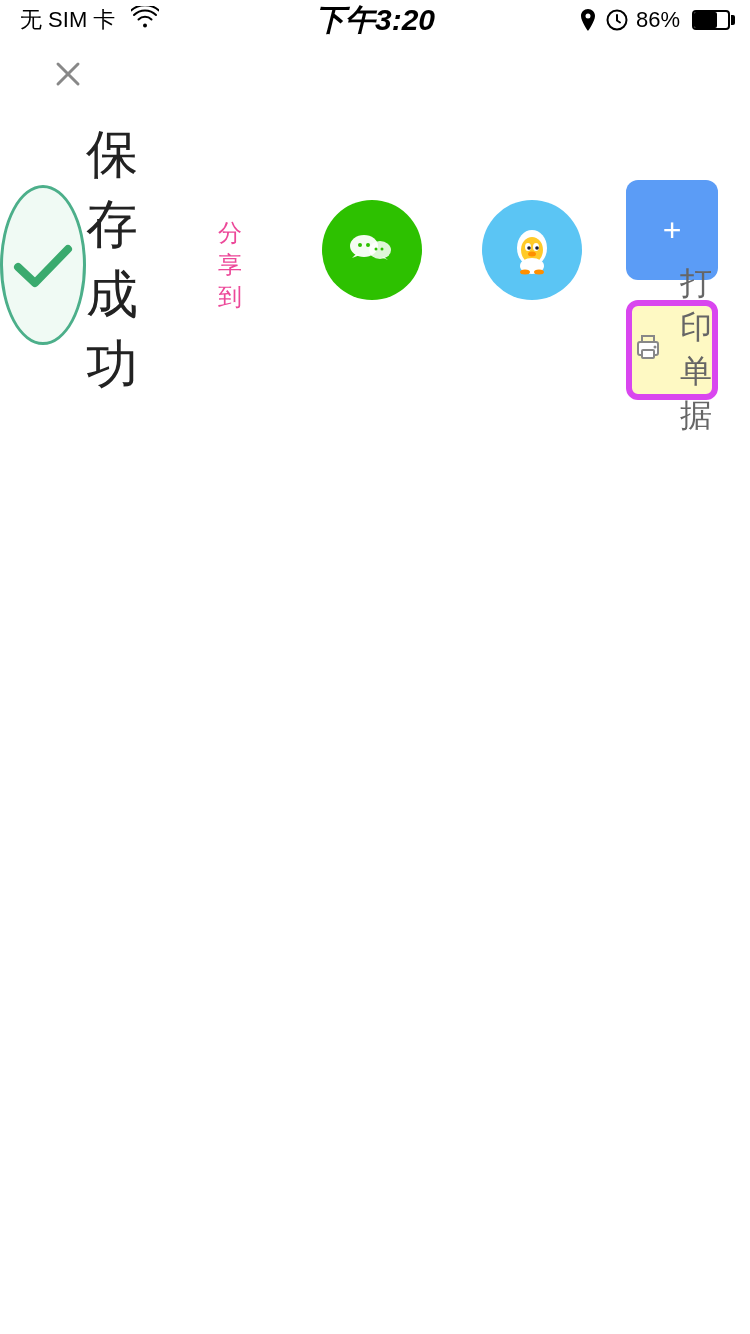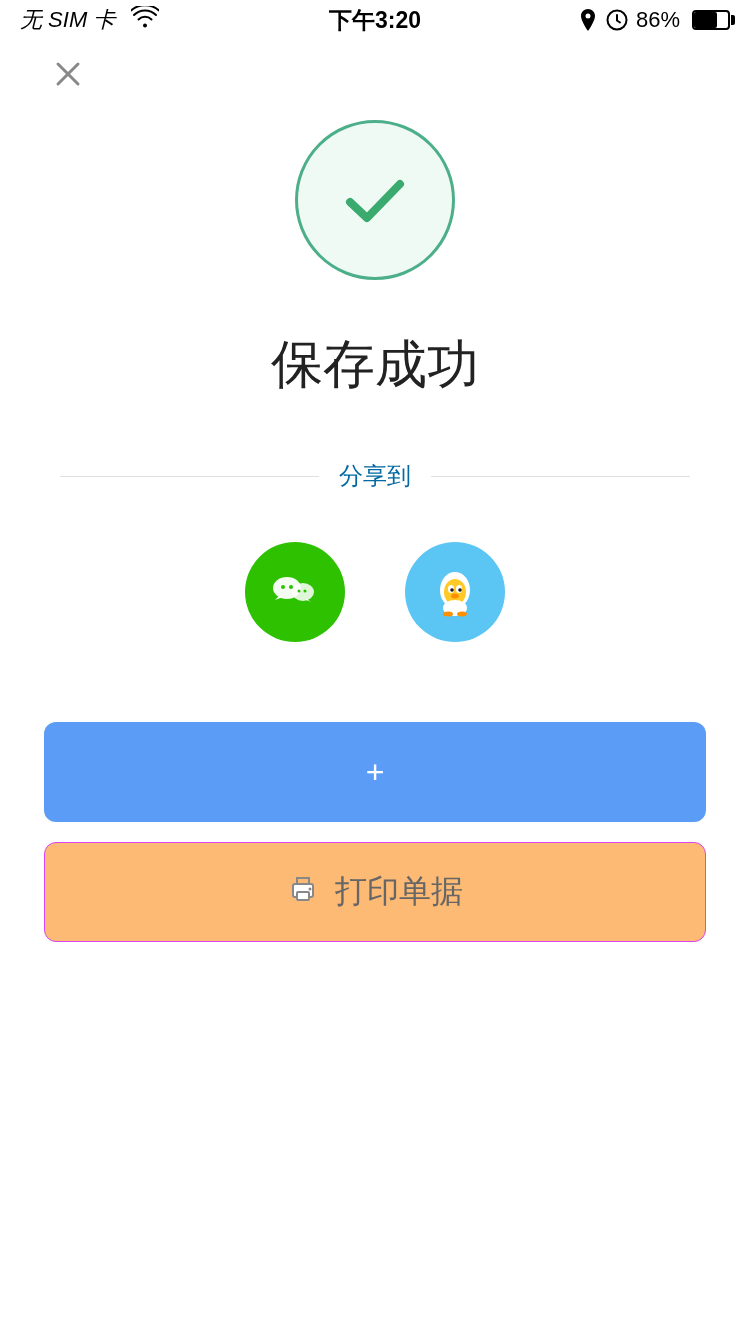--- a/index.html
+++ b/index.html
@@ -24,28 +24,28 @@
       padding: 0 20px;
       font-size: 24px;
       color: #000;
     }
     .status-left {
       display: flex;
       align-items: center;
       gap: 16px;
       font-size: 22px;
       font-weight: 400;
-      font-style: italic;
     }
     .status-center {
-      font-size: 23px;
+      font-size: 30px;
       font-weight: 600;
       position: absolute;
       left: 50%;
       transform: translateX(-50%);
+      font-style: italic;
     }
     .status-right {
       display: flex;
       align-items: center;
       gap: 8px;
       font-size: 22px;
     }
     .battery-icon {
       display: inline-block;
       width: 38px;
@@ -86,21 +86,21 @@
       cursor: pointer;
     }
     .close-icon-svg {
       width: 32px;
       height: 32px;
     }
 
     
     .main-content {
       display: flex;
-      flex-direction: column;
+      flex-direction: row;
       align-items: center;
       padding-top: 80px;
     }
 
     
     .success-circle {
       width: 160px;
       height: 160px;
       border-radius: 50%;
       border: 3px solid #4caf8a;
@@ -131,21 +131,21 @@
       padding: 0 60px;
       margin-bottom: 50px;
     }
     .divider-line {
       flex: 1;
       height: 1px;
       background: #e0e0e0;
     }
     .divider-label {
       font-size: 24px;
-      color: #0369a1;
+      color: #ec4899;
       padding: 0 20px;
     }
 
     
     .share-icons {
       display: flex;
       align-items: center;
       justify-content: center;
       gap: 60px;
       margin-bottom: 80px;
@@ -181,23 +181,23 @@
       font-size: 32px;
       cursor: pointer;
       border: none;
       outline: none;
     }
     .btn-primary {
       background: #5b9cf6;
       color: #ffffff;
     }
     .btn-secondary {
-      background: #fdba74;
+      background: #fef9c3;
       color: #666666;
-      border: 1px solid #d946ef;
+      border: 6px solid #d946ef;
       font-family: Liberation Serif, serif;
     }
   </style>
 </head>
 <body>
 
 <div class="status-bar" style="position:relative;">
   <div class="status-left">
     <span>无 SIM 卡</span>
     <span>

